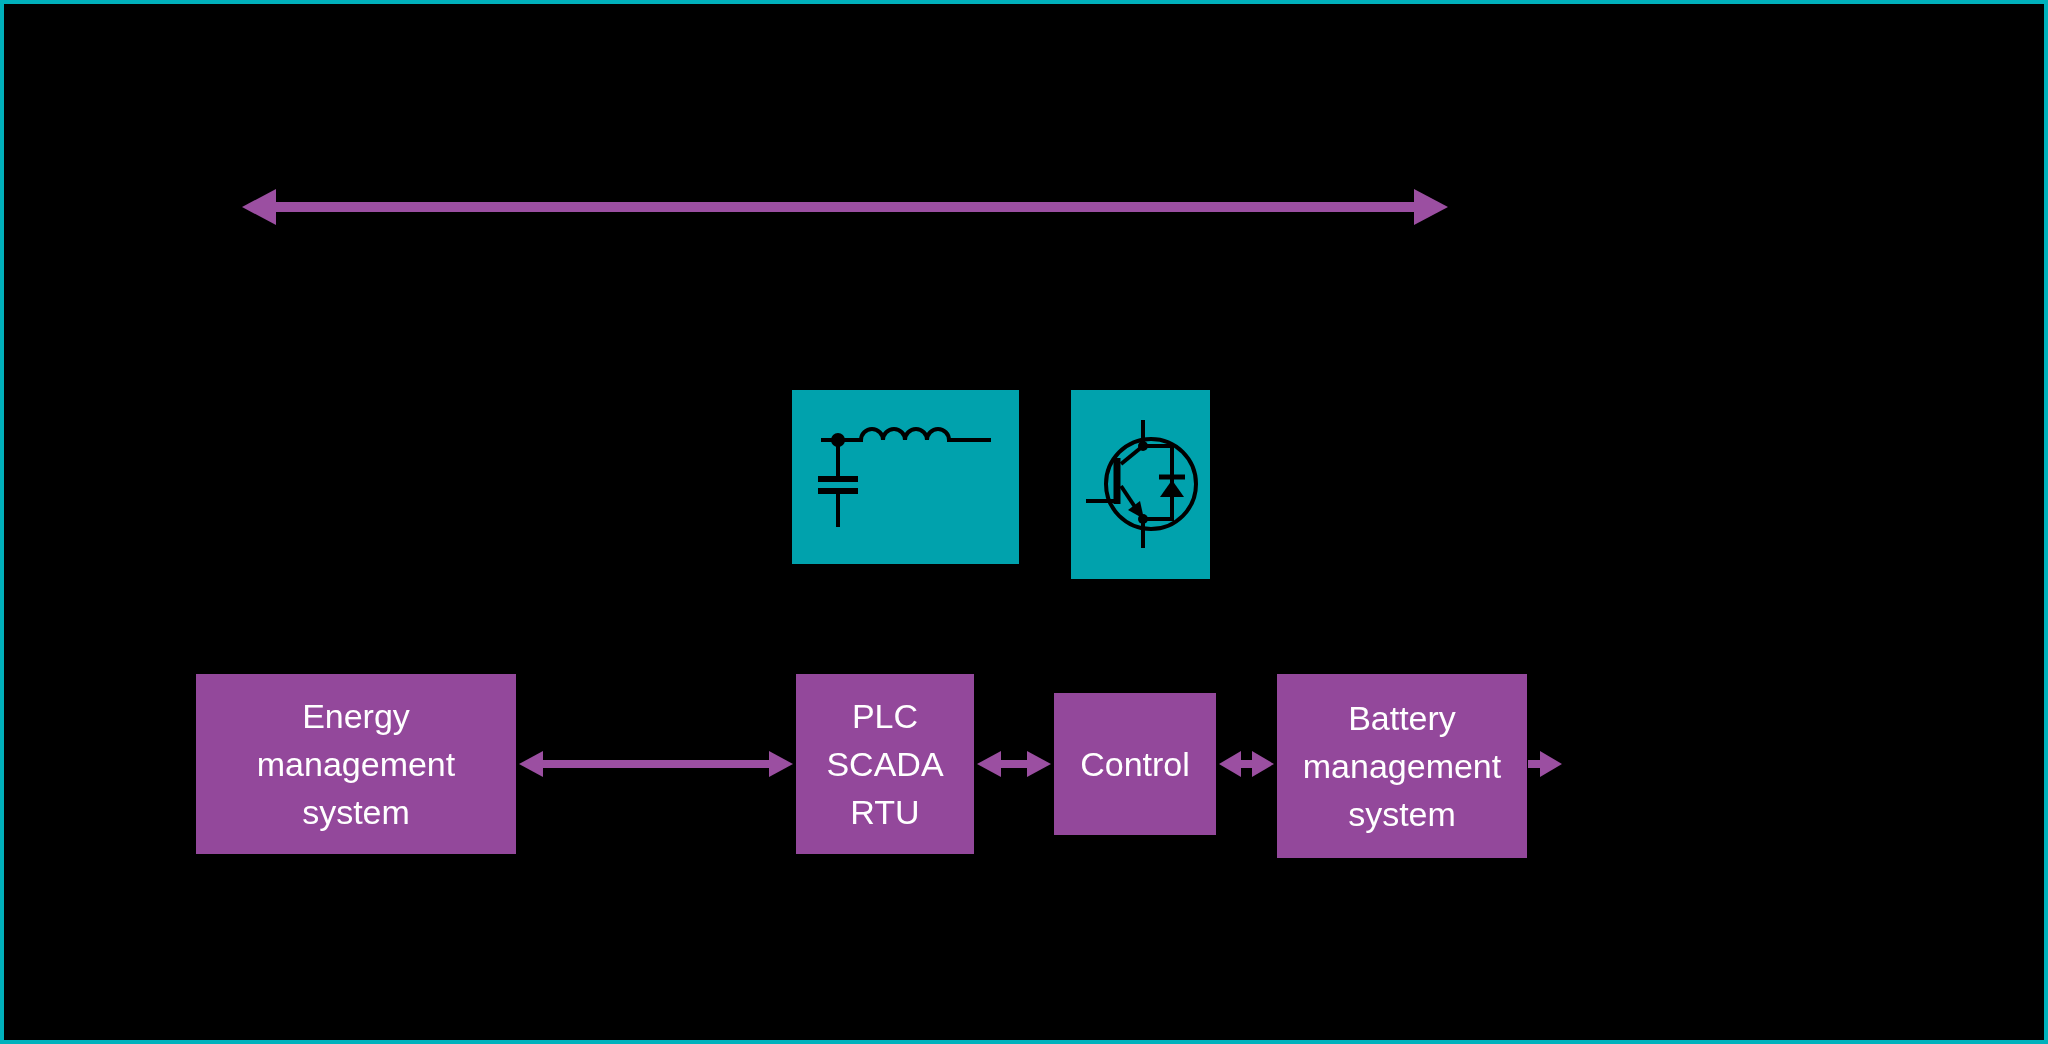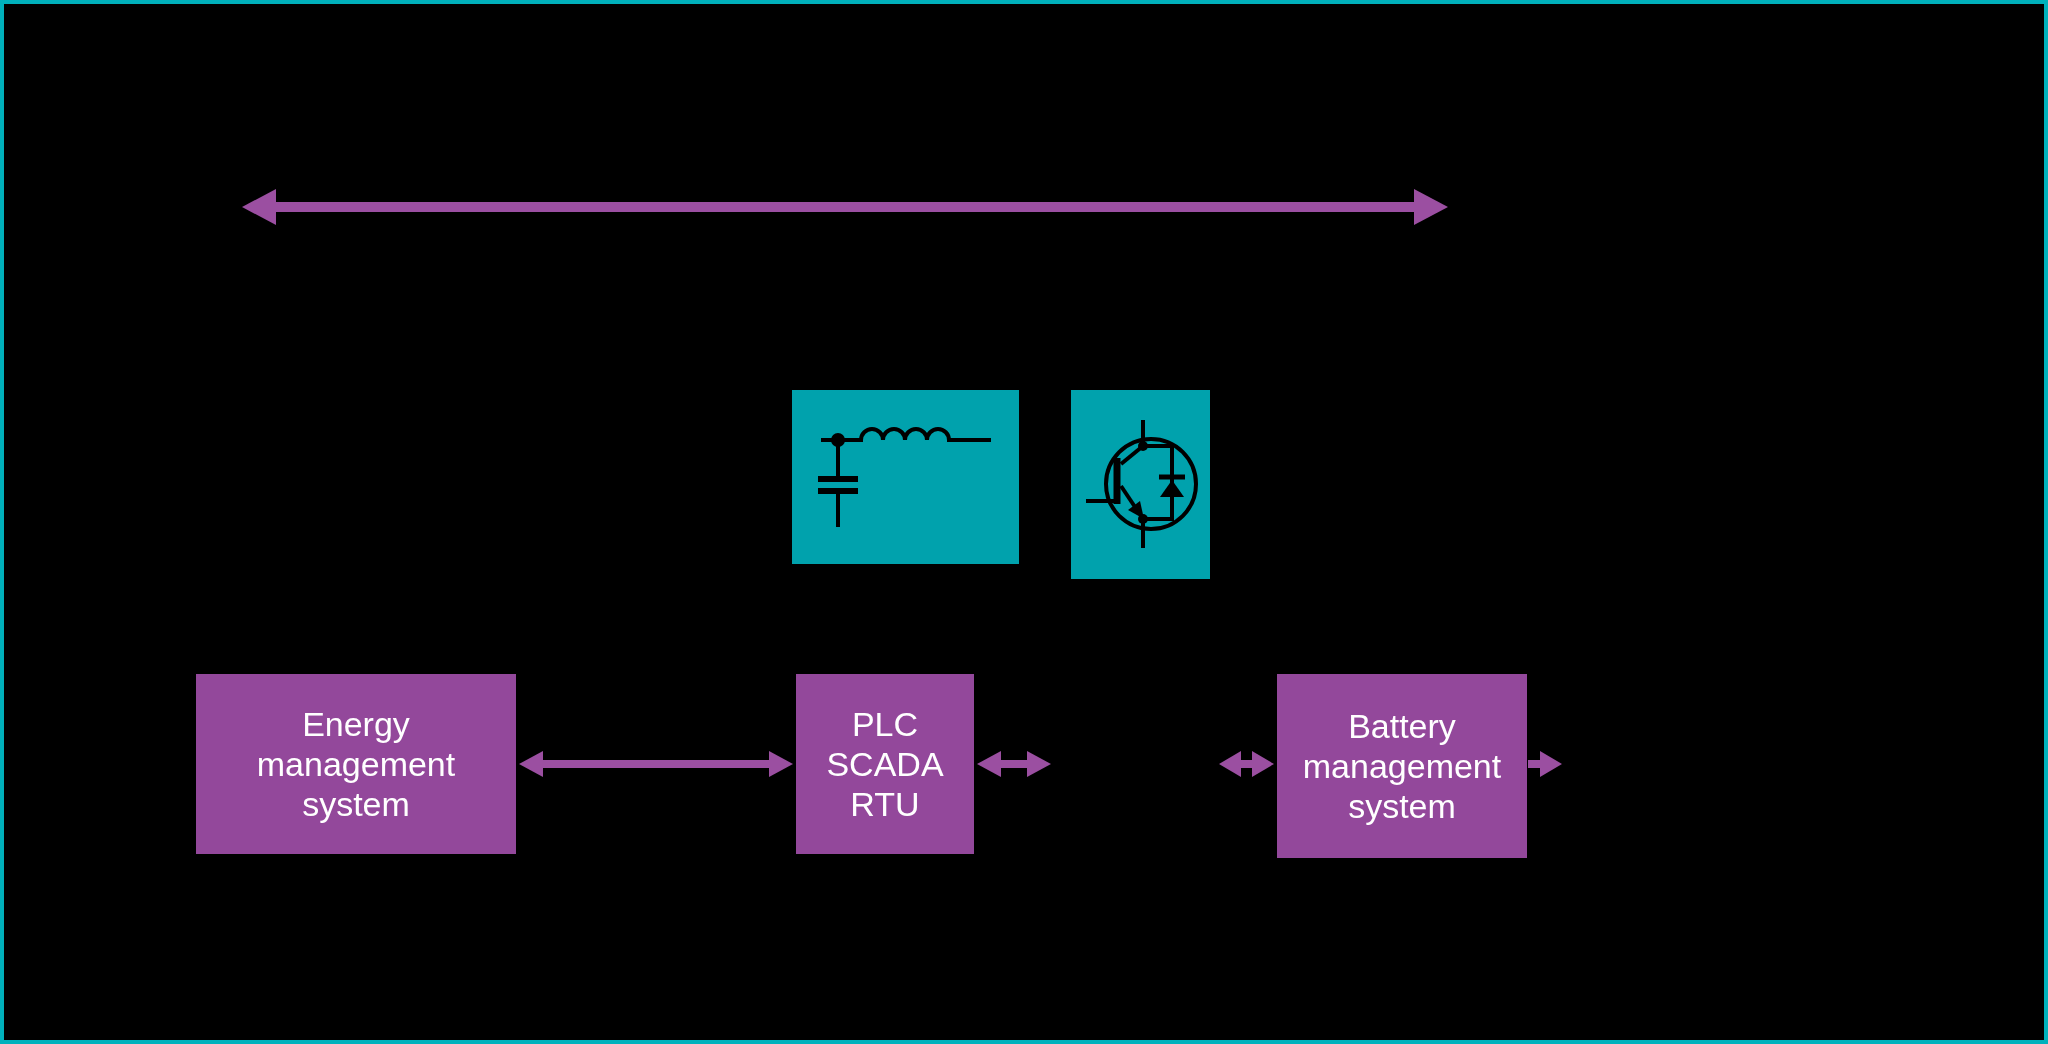--- a/index.html
+++ b/index.html
@@ -30,21 +30,21 @@
   }
   .circuit{stroke:var(--symbol-stroke);}
   .circuit .st{stroke:var(--symbol-stroke);fill:none;}
   .circuit .fl{fill:var(--symbol-stroke);stroke:none;}
   .pbox{
     position:absolute;
     background:var(--purple-block);
     color:var(--text);
     display:flex;align-items:center;justify-content:center;
     text-align:center;
-    font-size:34px;line-height:40px;
+    font-size:34px;line-height:48px;
     white-space:pre-line;
   }
   
   #top-arrow{left:236px;top:179px;}
   #filter-block{left:788px;top:386px;width:227px;height:174px;}
   #converter-block{left:1067px;top:386px;width:139px;height:189px;}
   #node-ems{left:192px;top:670px;width:320px;height:180px;}
   #node-plc{left:792px;top:670px;width:178px;height:180px;}
   #node-control{left:1050px;top:689px;width:162px;height:142px;}
   #node-bms{left:1273px;top:670px;width:250px;height:184px;}
@@ -94,20 +94,21 @@
   </div>
 
   <div id="node-ems" class="pbox">Energy
 management
 system</div>
 
   <div id="node-plc" class="pbox">PLC
 SCADA
 RTU</div>
 
+  <div id="node-control" class="pbox">Control</div>
 
   <div id="node-bms" class="pbox">Battery
 management
 system</div>
 
   <svg id="edge-ems-plc" class="abs arrow-svg" width="278" height="36" viewBox="0 0 278 36">
     <line x1="24" y1="18" x2="254" y2="18" stroke-width="8"></line>
     <polygon points="2,18 26,5 26,31"></polygon>
     <polygon points="276,18 252,5 252,31"></polygon>
   </svg>

